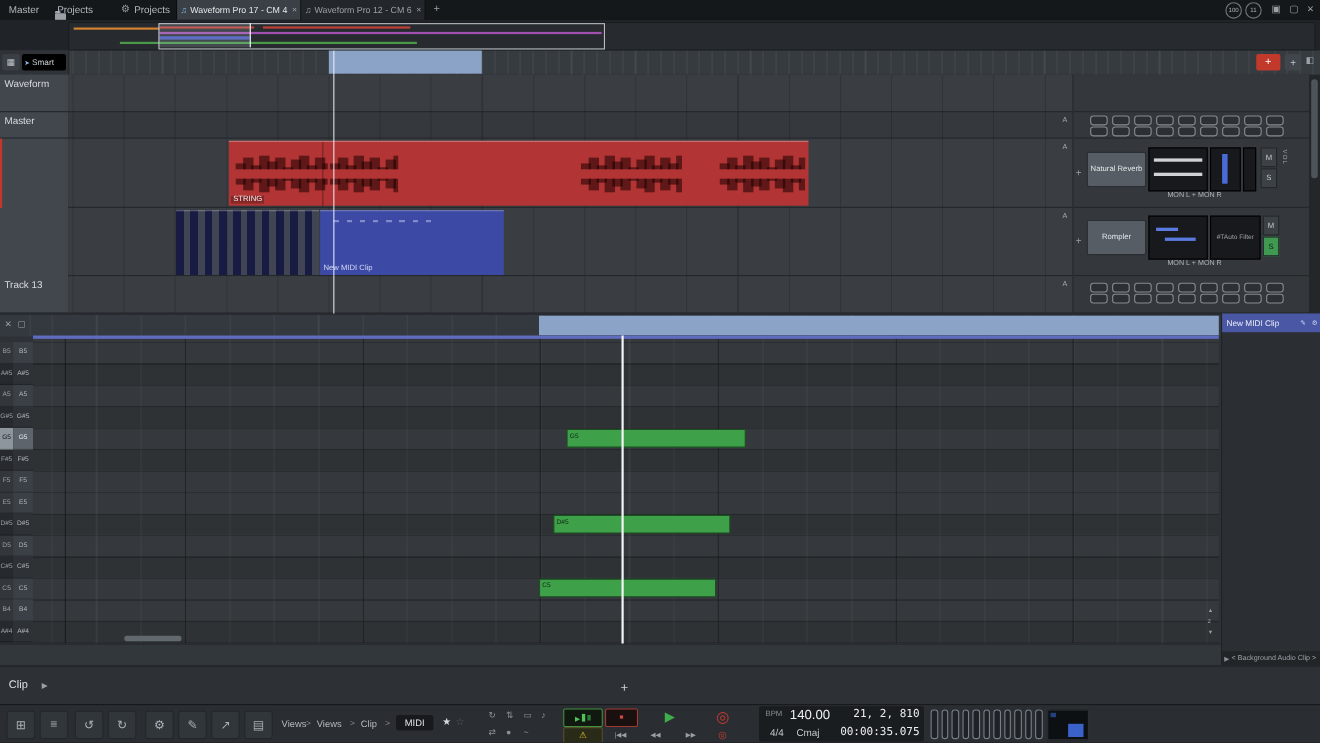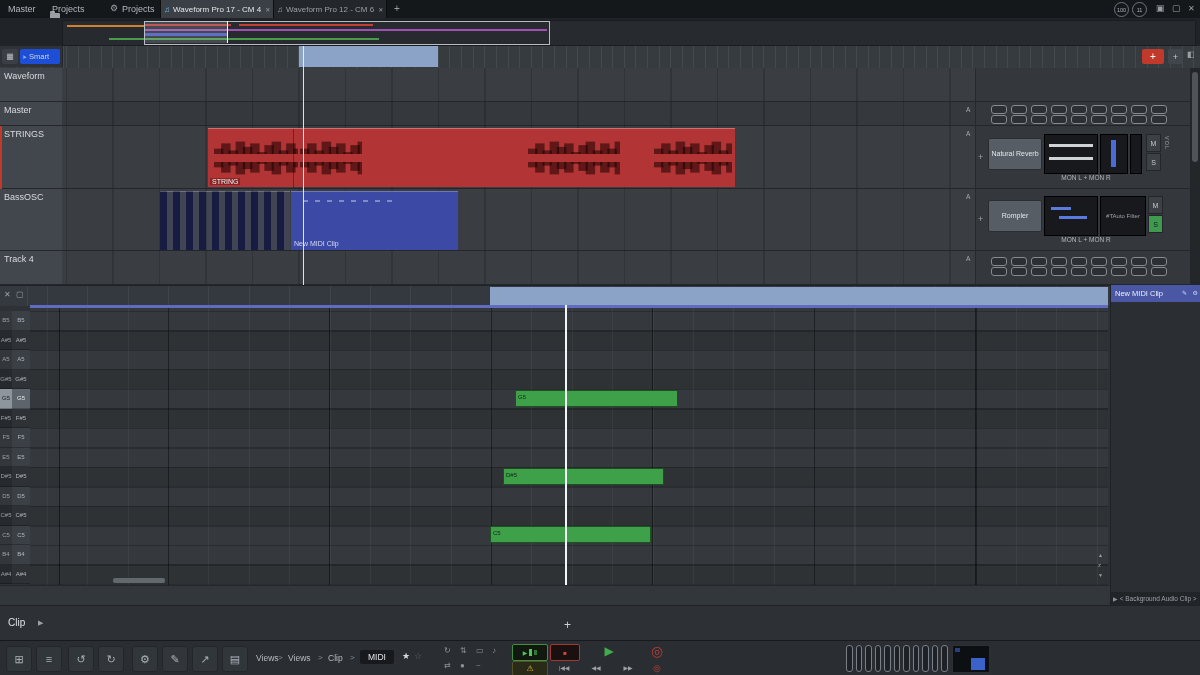--- a/index.html
+++ b/index.html
@@ -146,45 +146,39 @@
     <span class="a rl" style="left:671px">Bar 53</span>
     <span class="a rl" style="left:717px">Bar 57</span>
     <span class="a rl" style="left:764px">Bar 61</span>
     <span class="a rl" style="left:810px">Bar 65</span>
     <span class="a rl" style="left:857px">Bar 69</span>
     <span class="a rl" style="left:903px">Bar 73</span>
     <span class="a rl" style="left:950px">Bar 77</span>
 
     <div class="a" style="left:0;top:0;width:62px;height:21px;background:#2f3337;border-right:1px solid #24272a">
       <span class="a ctr r2" style="left:2px;top:3px;width:16px;height:15px;background:#3a3f45;font-size:8px;color:#c0c4c8">▦</span>
-      <div class="a fx r2" style="left:20px;top:3px;width:40px;height:15px;background:#1d4ed8">
+      <div class="a fx r2" style="left:20px;top:3px;width:40px;height:15px;background:#000000">
         <span style="font-size:6px;color:#8fb5e0;margin:0 2px">➤</span>
         <span style="font-size:7.5px;color:#d0d4d8">Smart</span>
       </div>
     </div>
     <div class="a ctr r2" style="left:1142px;top:3px;width:22px;height:15px;background:#c0392b;color:#fff;font-size:10px">+</div>
     <div class="a ctr r2" style="left:1168px;top:3px;width:15px;height:15px;background:#41464c;color:#c6cacd;font-size:9px">+</div>
     <span class="a ico" style="left:1187px;top:4px;font-size:8px">◧</span>
   </div>
 
   <div id="headers" class="a">
     <div class="a trow" style="top:0;height:34px">
         <span class="a tname">Waveform</span>
       </div>
     <div class="a trow" style="top:34px;height:24px">
         <span class="a tname">Master</span>
       </div>
-    <div class="a trow" style="top:58px;height:63px">
-        <span class="a tname">STRINGS</span>
-      </div>
-    <div class="a trow" style="top:121px;height:62px">
-        <span class="a tname">BassOSC</span>
-      </div>
     <div class="a trow" style="top:183px;height:34px">
-        <span class="a tname">Track 4</span>
+        <span class="a tname">Track 13</span>
       </div>
   </div>
   <div class="a" style="left:0;top:126px;width:2px;height:63px;background:#c0392b"></div>
 
   <div id="lanes" class="a">
     <div class="a trow" style="top:0;height:34px"></div>
     <div class="a trow" style="top:34px;height:24px;background:rgba(0,0,0,.08)"></div>
     <div class="a trow" style="top:58px;height:63px"></div>
     <div class="a trow" style="top:121px;height:62px"></div>
     <div class="a trow" style="top:183px;height:34px"></div>
@@ -454,20 +448,28 @@
     </div>
     <div class="a ctr r2" style="left:550px;top:3px;width:28px;height:15px;border:1px solid #a03a32;background:#1a1010;font-size:6px;color:#d04a3e">■</div>
     <div class="a ctr" style="left:594px;top:1px;width:30px;height:18px;font-size:12px;color:#3fae4a">▶</div>
     <div class="a ctr" style="left:646px;top:0;width:22px;height:20px;font-size:14px;color:#c23b32">◎</div>
     <div class="a ctr r2" style="left:512px;top:20px;width:34px;height:13px;background:#2a2a18;border:1px solid #55502a;font-size:8px;color:#e0c030">⚠</div>
     <div class="a ctr" style="left:550px;top:20px;width:28px;height:13px;font-size:6px;color:#9aa0a6">|◀◀</div>
     <div class="a ctr" style="left:582px;top:20px;width:28px;height:13px;font-size:6px;color:#9aa0a6">◀◀</div>
     <div class="a ctr" style="left:614px;top:20px;width:28px;height:13px;font-size:6px;color:#9aa0a6">▶▶</div>
     <div class="a ctr" style="left:648px;top:20px;width:18px;height:13px;font-size:9px;color:#c23b32">◎</div>
 
+    <div class="a r2" style="left:690px;top:1px;width:150px;height:32px;background:#191d20">
+      <span class="a" style="left:6px;top:4px;font-size:7px;color:#8a9096">BPM</span>
+      <span class="a" style="left:28px;top:1px;font-size:12px;color:#eceef0">140.00</span>
+      <span class="a mono tx" style="left:70px;top:2px;width:76px;text-align:right;font-size:10px;color:#eceef0">21, 2, 810</span>
+      <span class="a" style="left:10px;top:19px;font-size:9px;color:#c2c6ca">4/4</span>
+      <span class="a" style="left:34px;top:19px;font-size:9px;color:#c2c6ca">Cmaj</span>
+      <span class="a mono tx" style="left:56px;top:18px;width:90px;text-align:right;font-size:10px;color:#eceef0">00:00:35.075</span>
+    </div>
 
     <div class="a fx" style="left:846px;top:4px;width:102px;height:26px;gap:3px">
       <i class="cap"></i>
         <i class="cap"></i>
         <i class="cap"></i>
         <i class="cap"></i>
         <i class="cap"></i>
         <i class="cap"></i>
         <i class="cap"></i>
         <i class="cap"></i>

